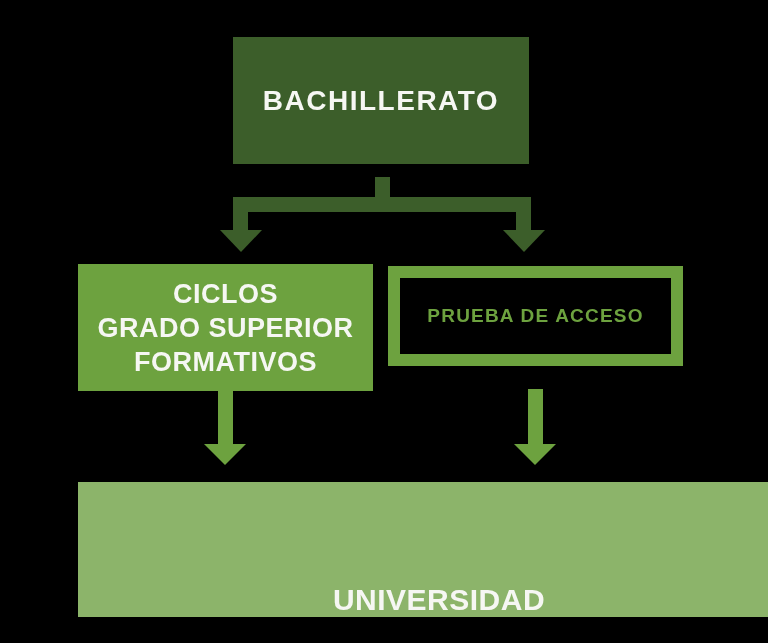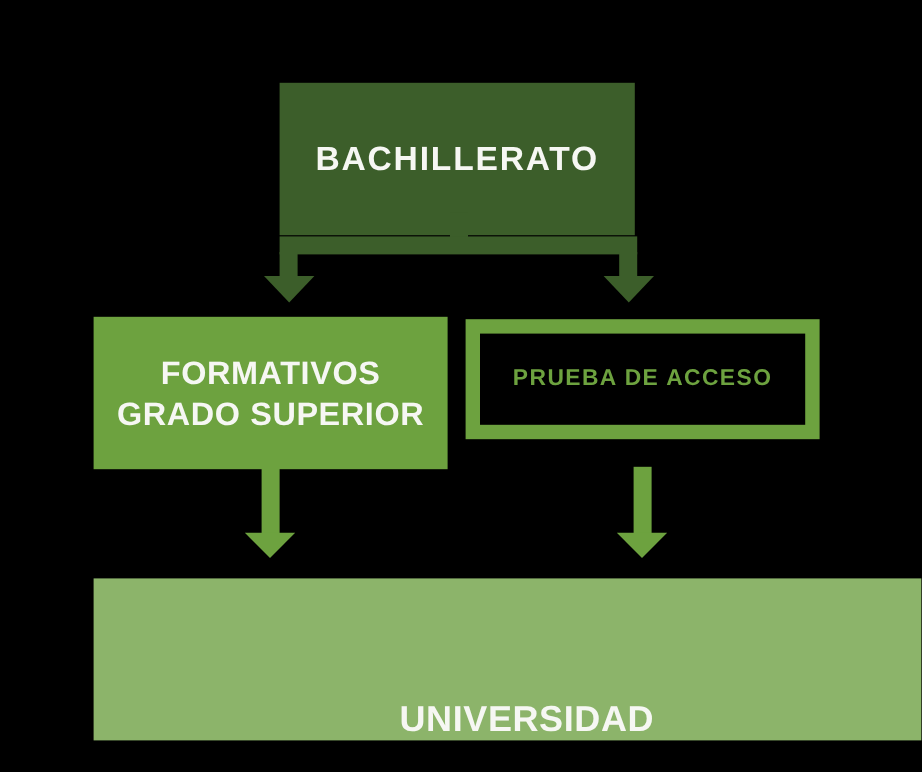--- a/index.html
+++ b/index.html
@@ -18,21 +18,21 @@
   .node {
     position: absolute;
     display: flex;
     align-items: center;
     justify-content: center;
     text-align: center;
     box-sizing: border-box;
     font-weight: 700;
   }
   .node-bachillerato {
-    left: 233px; top: 69px;
+    left: 233px; top: 37px;
     width: 296px; height: 127px;
     background: var(--dark-green);
     color: var(--text-white);
     font-size: 28px;
     letter-spacing: 1.5px;
   }
   .node-ciclos {
     left: 78px; top: 264px;
     width: 295px; height: 127px;
     background: var(--mid-green);
@@ -100,22 +100,23 @@
 
   <div class="seg dark stem-center"></div>
   <div class="seg dark branch-bar"></div>
   <div class="seg dark drop-left"></div>
   <div class="tri dark head-left"></div>
   <div class="seg dark drop-right"></div>
   <div class="tri dark head-right"></div>
 
   <div class="node node-ciclos">
     <span class="lines">
+      <span class="line">CICLOS</span>
+      <span class="line">GRADO SUPERIOR</span>
       <span class="line">FORMATIVOS</span>
-      <span class="line">GRADO SUPERIOR</span>
     </span>
   </div>
 
   <div class="node node-prueba">
     <span>PRUEBA DE ACCESO</span>
   </div>
 
   <div class="seg mid stem-ciclos"></div>
   <div class="tri mid head-ciclos"></div>
 

